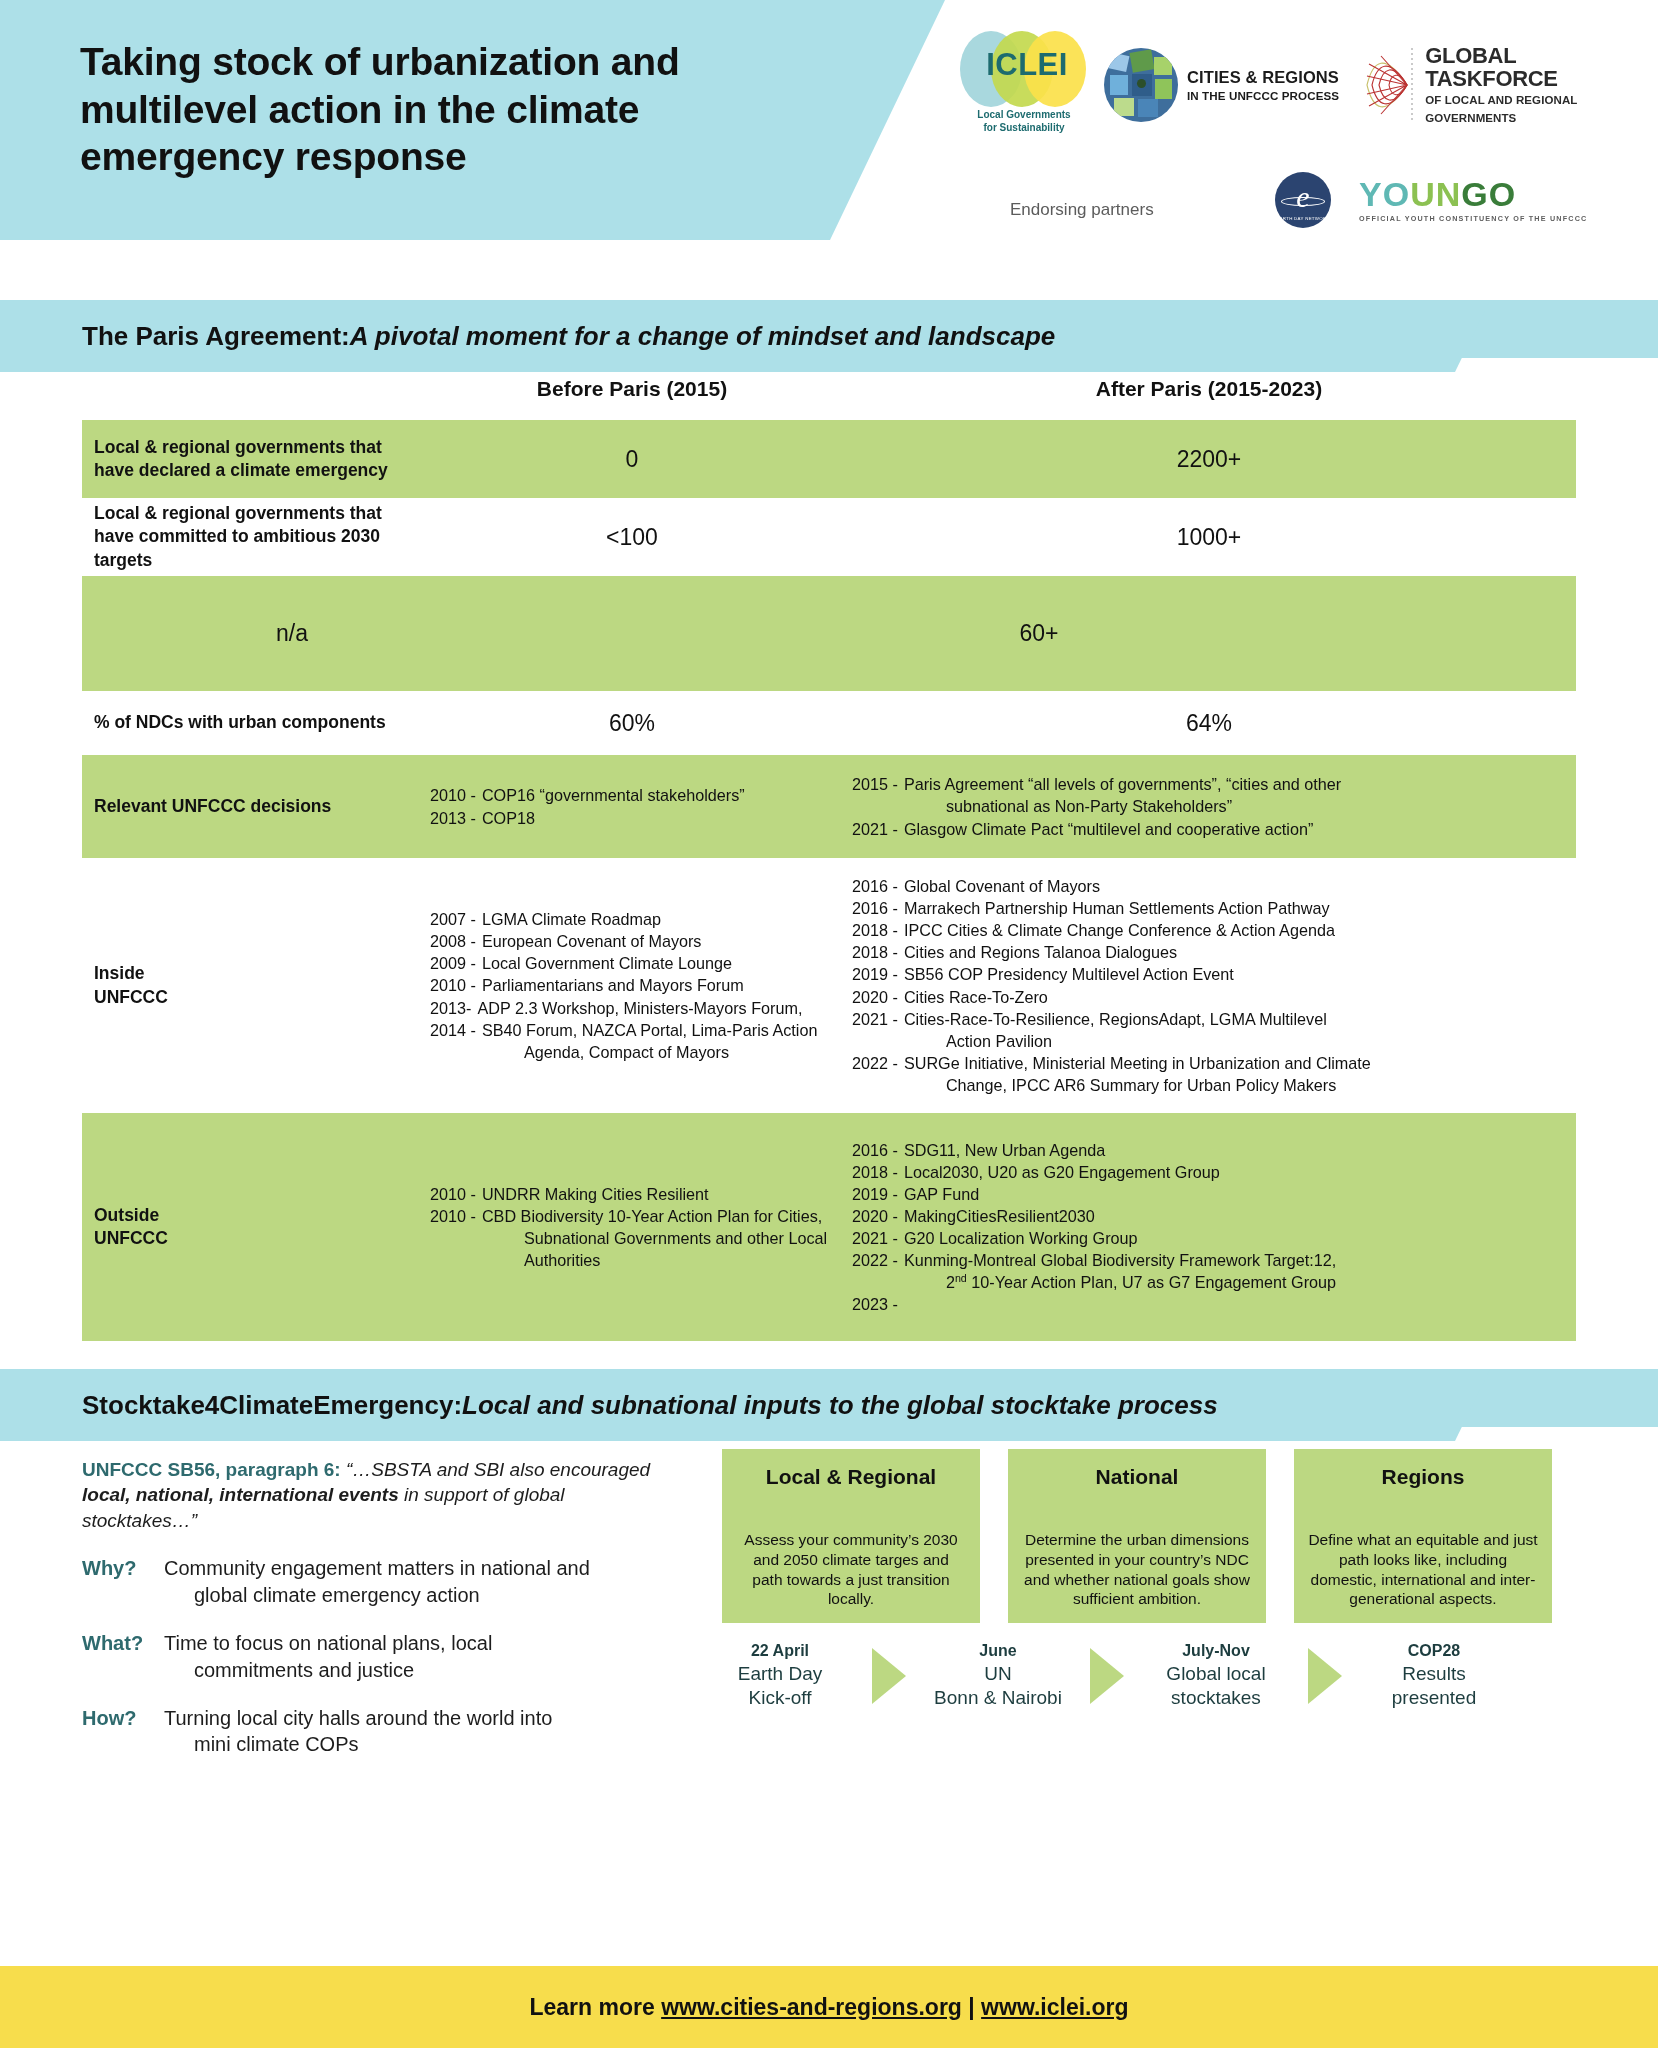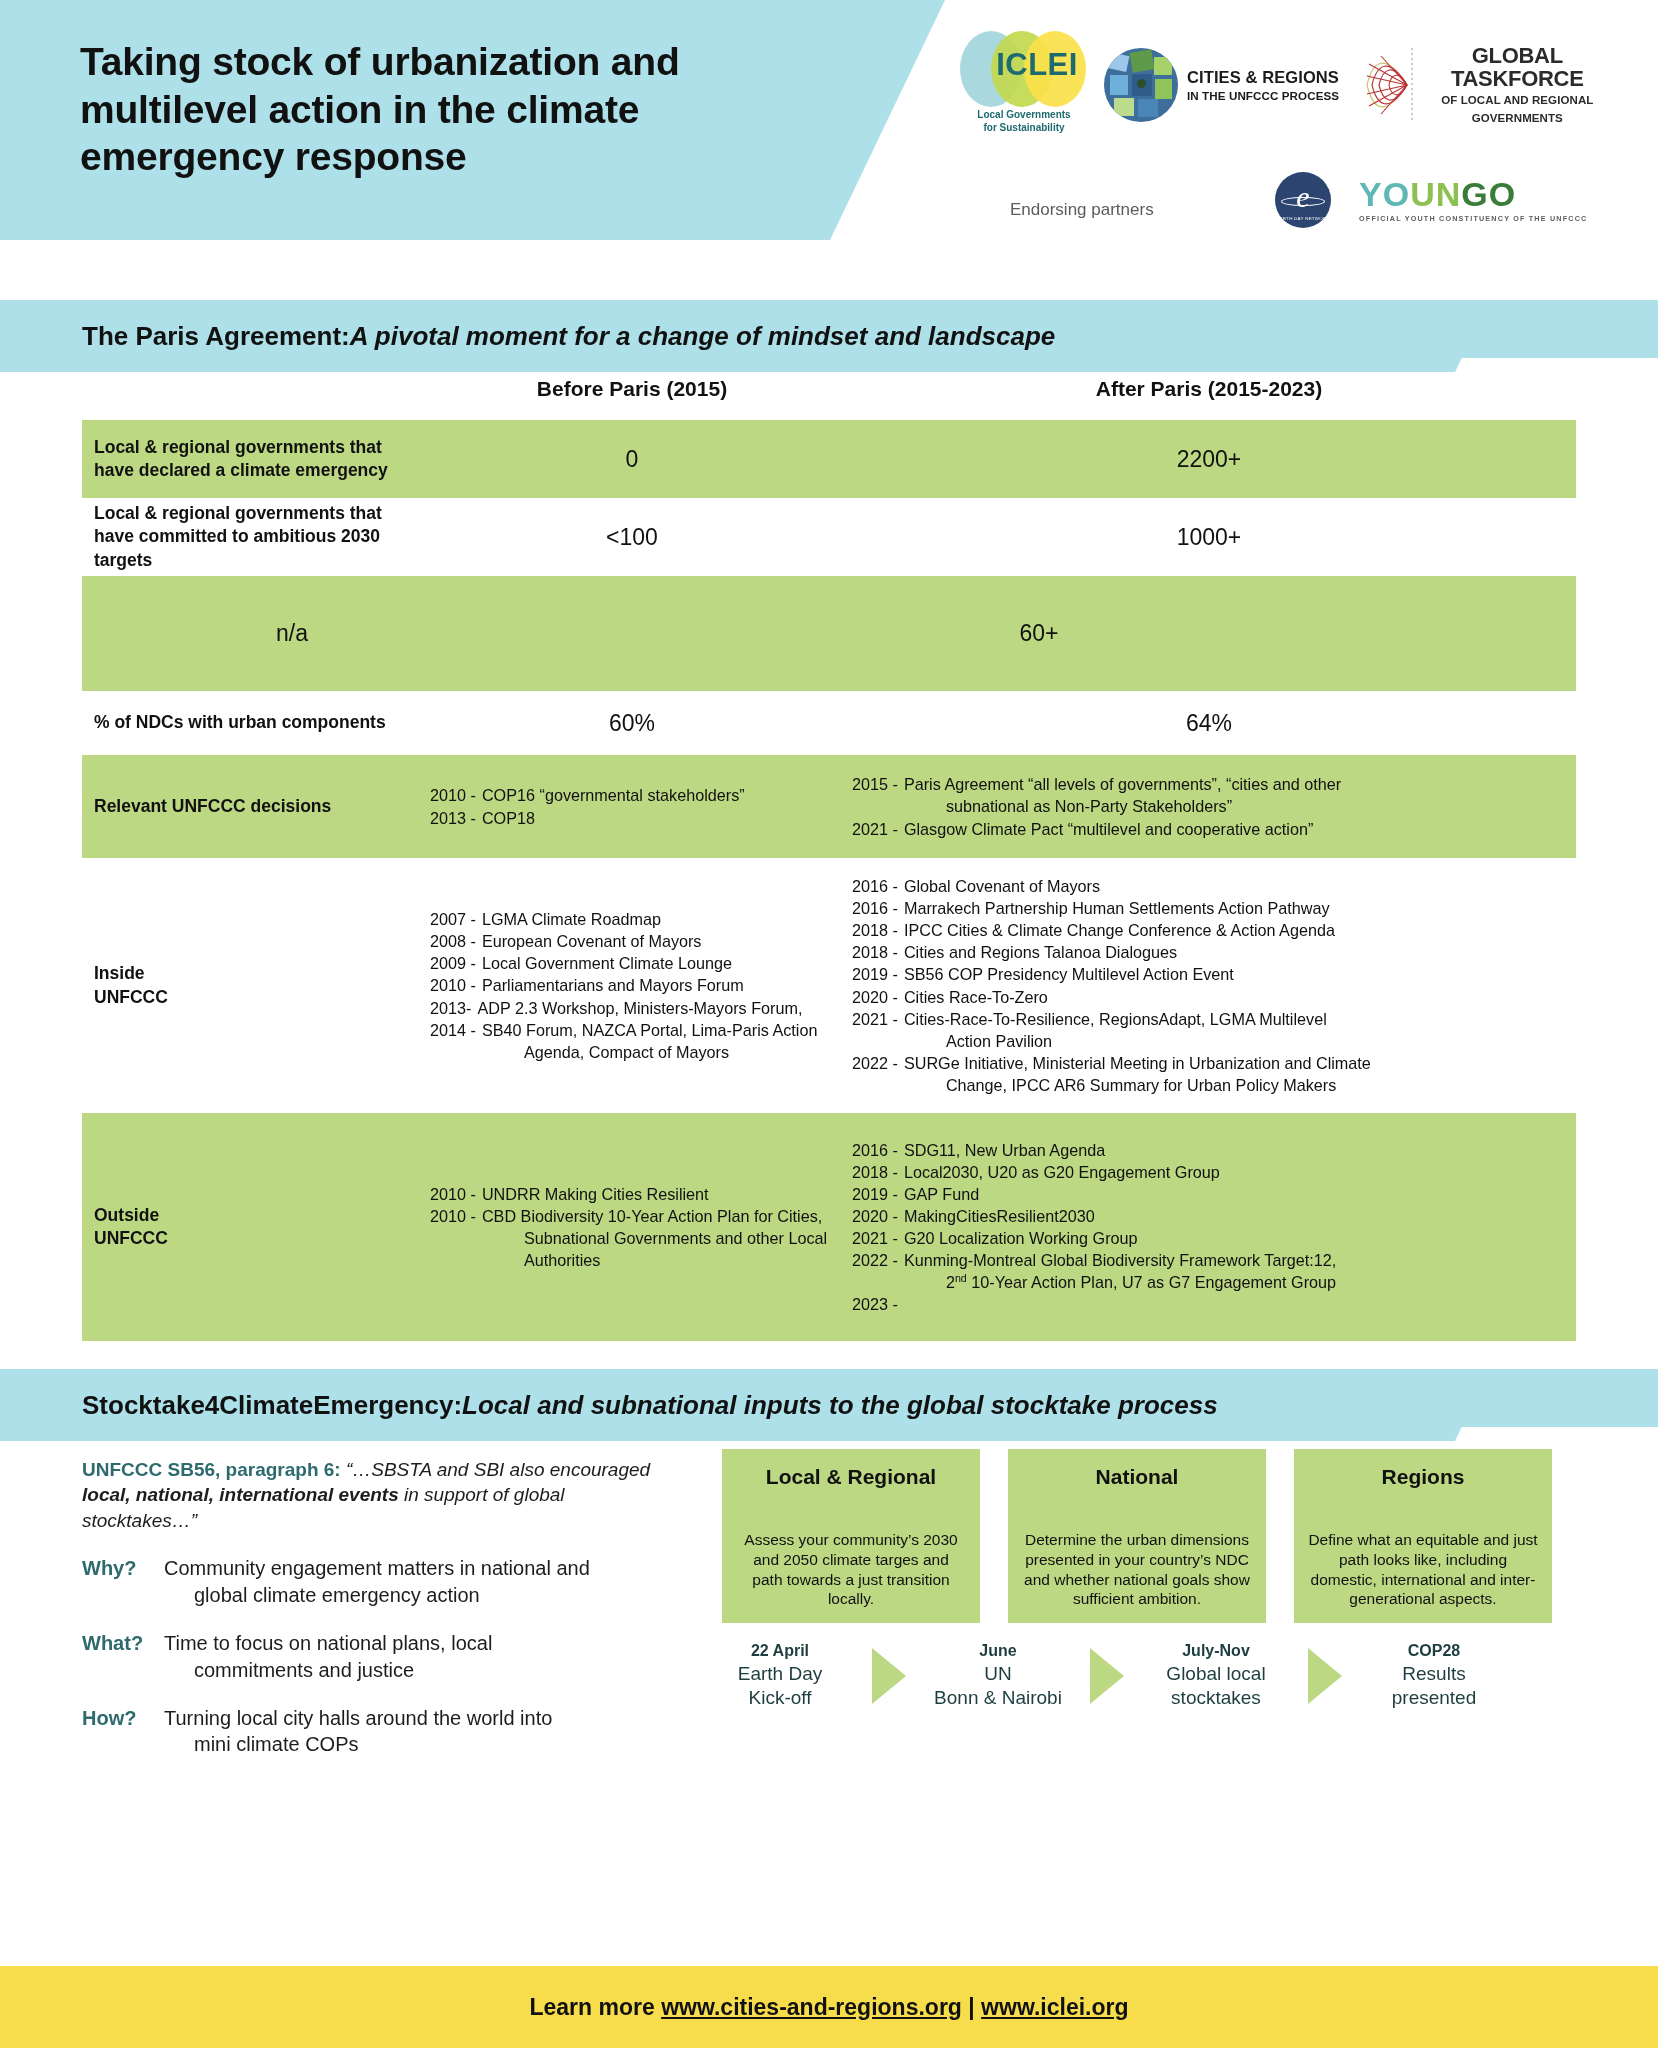--- a/index.html
+++ b/index.html
@@ -29,21 +29,21 @@
     position: absolute; left: 960px; top: 25px; width: 690px; height: 120px;
     display: flex; align-items: center; gap: 16px;
   }
   .iclei-logo { position: relative; width: 128px; height: 108px; flex: none; }
   .iclei-blobs { position: relative; width: 128px; height: 76px; }
   .blob { position: absolute; top: 0; width: 62px; height: 76px; border-radius: 50%; }
   .blob.b1 { left: 0;  background: #a9d8de; }
   .blob.b2 { left: 31px; background: #c3d94e; opacity:.92; }
   .blob.b3 { left: 64px; background: #fbe14a; opacity:.92; }
   .iclei-word {
-    position: absolute; left: 13px; top: 16px; width: 128px; text-align: center;
+    position: absolute; left: 3px; top: 16px; width: 128px; text-align: center;
     font-size: 31px; font-weight: 800; color: #1d6b6f; letter-spacing: .5px;
   }
   .iclei-sub {
     position: absolute; left: 0; top: 78px; width: 128px; text-align: center;
     font-size: 10px; font-weight: 700; color: #1d6b6f; line-height: 1.25;
   }
   .cr-logo { display: flex; align-items: center; gap: 9px; flex: none; }
   .globe { width: 74px; height: 74px; border-radius: 50%; overflow: hidden; position: relative;
            background: #3e6e9c; flex:none; }
   .globe i { position: absolute; display:block; background: #8fc45a; }
@@ -51,21 +51,21 @@
   .globe i:nth-child(2){left:27px;top:3px;width:22px;height:20px;transform:rotate(-10deg);background:#5f9a4a;}
   .globe i:nth-child(3){left:50px;top:9px;width:18px;height:18px;background:#a7d26a;}
   .globe i:nth-child(4){left:6px;top:27px;width:18px;height:20px;background:#6fb0db;}
   .globe i:nth-child(5){left:28px;top:26px;width:20px;height:22px;background:#2f5d8a;}
   .globe i:nth-child(6){left:51px;top:31px;width:17px;height:20px;background:#8fc45a;}
   .globe i:nth-child(7){left:10px;top:50px;width:20px;height:18px;background:#bcdb8c;}
   .globe i:nth-child(8){left:34px;top:51px;width:20px;height:18px;background:#4a85b8;}
   .globe i:nth-child(9){left:33px;top:31px;width:9px;height:9px;border-radius:50%;background:#2c4f2a;z-index:3;}
   .cr-text .l1 { font-size: 16.5px; font-weight: 800; color: #1b1b1b; letter-spacing: .1px; }
   .cr-text .l2 { font-size: 11.6px; font-weight: 800; color: #1b1b1b; letter-spacing: .1px; margin-top: 2px;}
-  .gtf-logo { display: flex; align-items: center; gap: 24px; flex: none; text-align: center; }
+  .gtf-logo { display: flex; align-items: center; gap: 8px; flex: none; }
   .gtf-mark { width: 62px; height: 86px; flex: none; }
   .gtf-text .t1 { font-size: 22px; font-weight: 800; color: #2b2b2b; line-height: 1.03; letter-spacing: -.3px;}
   .gtf-text .t2 { font-size: 22px; font-weight: 800; color: #2b2b2b; line-height: 1.03; letter-spacing: -.3px;}
   .gtf-text .t3 { font-size: 11.5px; font-weight: 700; color: #2b2b2b; line-height: 1.25; margin-top: 3px; letter-spacing:.1px;}
 
   .endorsing {
     position: absolute; left: 1010px; top: 200px;
     font-size: 17px; color: #5c5c5c;
   }
   .endorse-logos { position: absolute; left: 1275px; top: 172px; display: flex; align-items: center; gap: 28px;}

